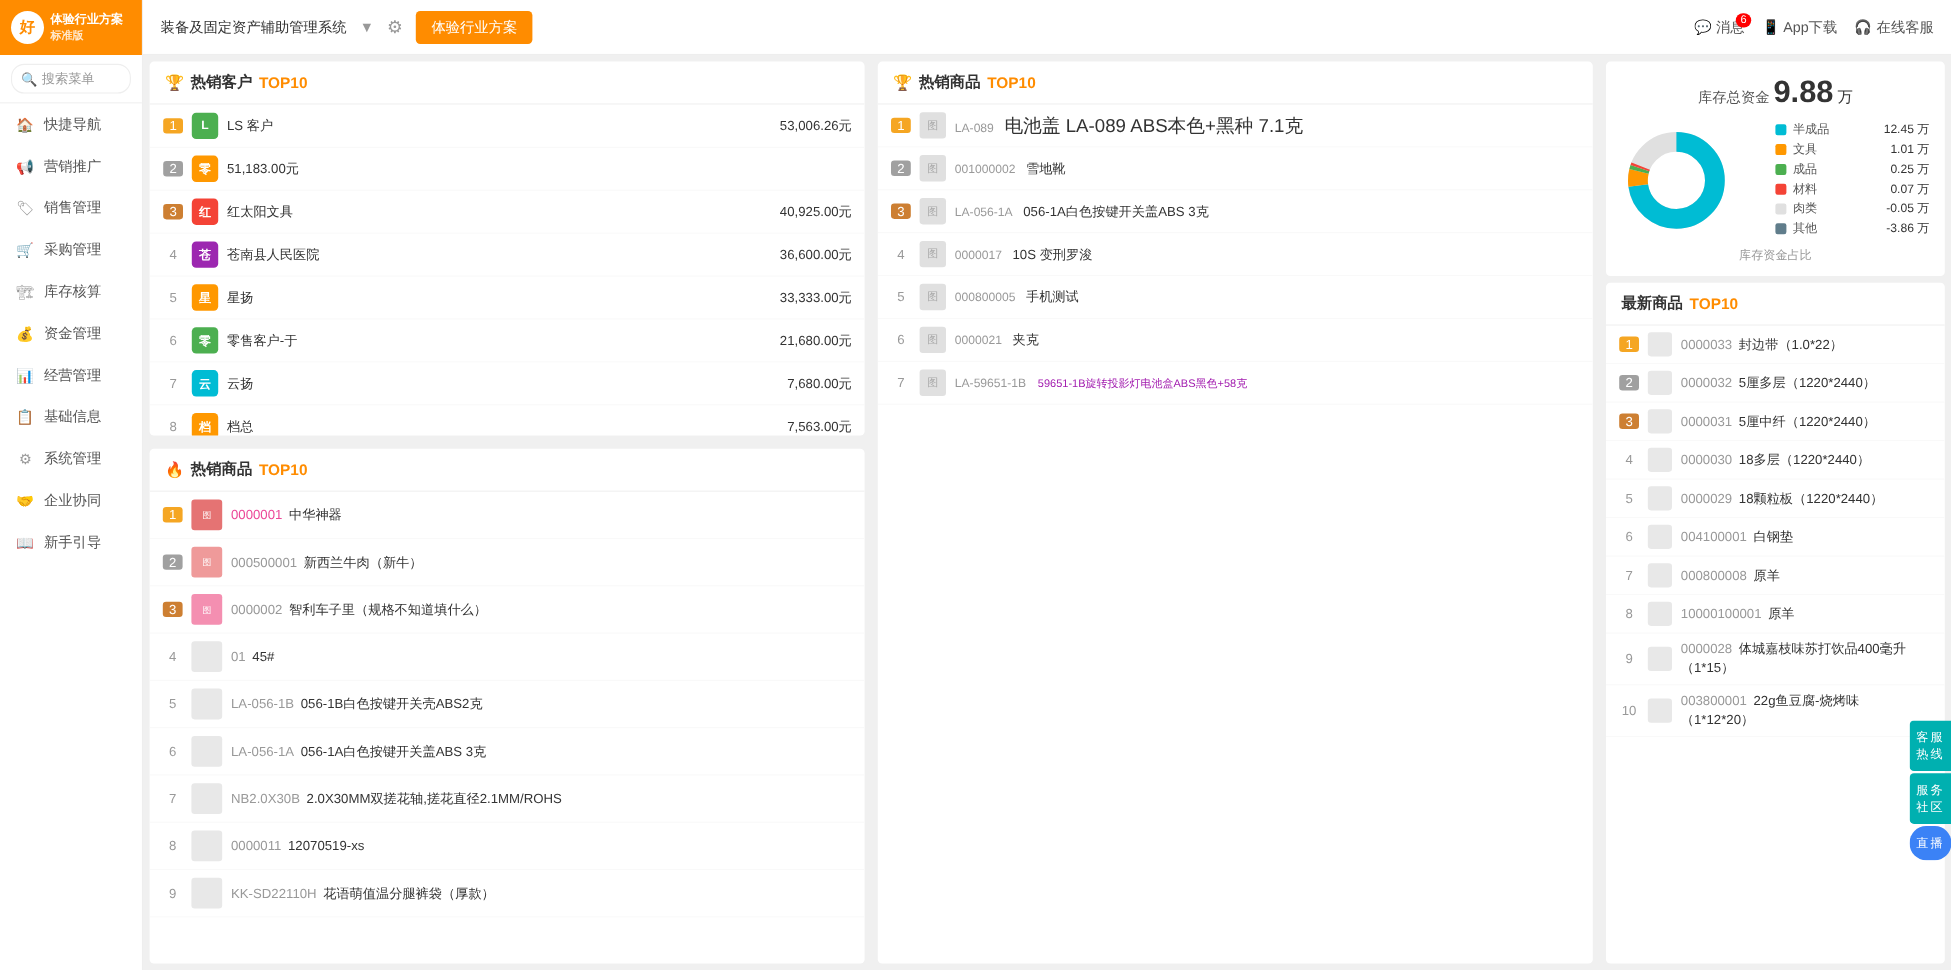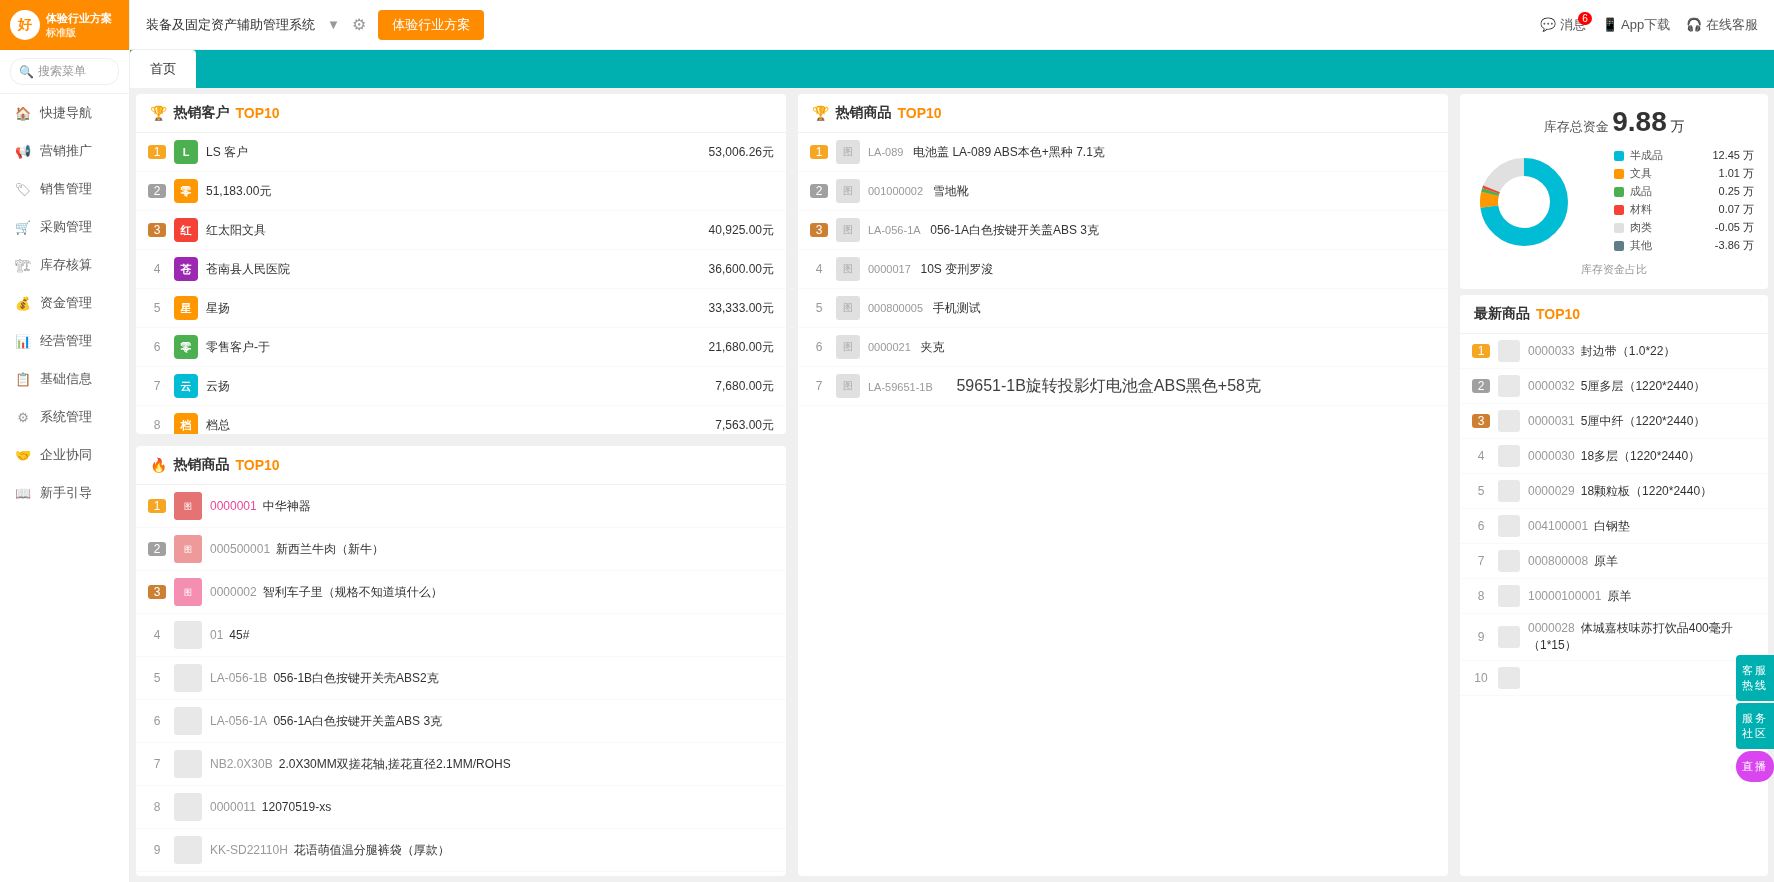--- a/index.html
+++ b/index.html
@@ -356,21 +356,21 @@
       background: #00b0b0;
       color: #fff;
       padding: 6px 8px;
       font-size: 11px;
       cursor: pointer;
       writing-mode: vertical-rl;
       text-orientation: upright;
       letter-spacing: 2px;
       border-radius: 4px 0 0 4px;
     }
-    .float-btn.orange { background: #d946ef; border-radius: 15px; }
+    .float-btn.orange { background: #3b82f6; border-radius: 15px; }
 
     .content-grid {
       flex: 1;
       display: grid;
       grid-template-columns: 1fr 1fr 320px;
       overflow: hidden;
       background: #f0f0f0;
       gap: 0;
     }
 
@@ -468,23 +468,20 @@
         <span>📱</span>
         <span>App下载</span>
       </div>
       <div>
         <span>🎧</span>
         <span>在线客服</span>
       </div>
     </div>
   </div>
 
-  <div class="page-tabs">
-    <div class="page-tab active">首页</div>
-  </div>
 
   <div class="content-grid">
 
     <div class="left-col">
 
       <div class="panel" style="flex:0 0 auto; max-height: 340px;">
         <div class="panel-header">
           <span style="color:#ff8c00;">🏆</span>
           <span>热销客户</span>
           <span class="top10-label">TOP10</span>
@@ -608,21 +605,21 @@
           <span style="color:#ff8c00;">🏆</span>
           <span>热销商品</span>
           <span class="top10-label">TOP10</span>
         </div>
         <div class="panel-scroll">
           <div class="prod-item">
             <span class="rank-num gold" style="color:#fff;background:#f5a623;border-radius:3px;width:18px;text-align:center;">1</span>
             <div class="prod-img">图</div>
             <div class="prod-info">
               <span style="color:#999;font-size:11px;">LA-089</span>
-              <span style="font-size:12px;color:#333;margin-left:6px;">电池盖 LA-089 ABS本色+黑种 7.1克</span>
+              <span style="font-size:17px;color:#333;margin-left:6px;">电池盖 LA-089 ABS本色+黑种 7.1克</span>
             </div>
           </div>
           <div class="prod-item">
             <span style="color:#fff;background:#a0a0a0;border-radius:3px;width:18px;text-align:center;font-size:12px;">2</span>
             <div class="prod-img">图</div>
             <div class="prod-info">
               <span style="color:#999;font-size:11px;">001000002</span>
               <span style="font-size:12px;color:#333;margin-left:6px;">雪地靴</span>
             </div>
           </div>
@@ -656,21 +653,21 @@
             <div class="prod-info">
               <span style="color:#999;font-size:11px;">0000021</span>
               <span style="font-size:12px;color:#333;margin-left:6px;">夹克</span>
             </div>
           </div>
           <div class="prod-item">
             <span style="color:#999;font-size:12px;width:18px;text-align:center;">7</span>
             <div class="prod-img">图</div>
             <div class="prod-info">
               <span style="color:#999;font-size:11px;">LA-59651-1B</span>
-              <span style="font-size:16px;color:#404040;margin-left:20px;">59651-1B旋转投影灯电池盒ABS黑色+58克</span>
+              <span style="font-size:10px;color:#a21caf;margin-left:7px;">59651-1B旋转投影灯电池盒ABS黑色+58克</span>
             </div>
           </div>
         </div>
       </div>
     </div>
 
     <div class="right-col">
 
       <div class="inventory-panel">
         <div class="inventory-total">
@@ -774,20 +771,21 @@
             <span class="new-prod-name"><span style="color:#999;margin-right:6px;">10000100001</span><span>原羊</span></span>
           </div>
           <div class="new-prod-item">
             <span class="new-prod-rank">9</span>
             <div class="new-prod-img"></div>
             <span class="new-prod-name"><span style="color:#999;margin-right:6px;">0000028</span><span>体城嘉枝味苏打饮品400毫升（1*15）</span></span>
           </div>
           <div class="new-prod-item">
             <span class="new-prod-rank">10</span>
             <div class="new-prod-img"></div>
+            <span class="new-prod-name"><span style="color:#999;margin-right:6px;">003800001</span><span>22g鱼豆腐-烧烤味（1*12*20）</span></span>
           </div>
         </div>
       </div>
     </div>
 
   </div>
 </div>
 
 <div class="float-btns">
   <div class="float-btn" style="writing-mode:horizontal-tb;padding:8px 6px;font-size:11px;text-align:center;">客服<br>热线</div>

